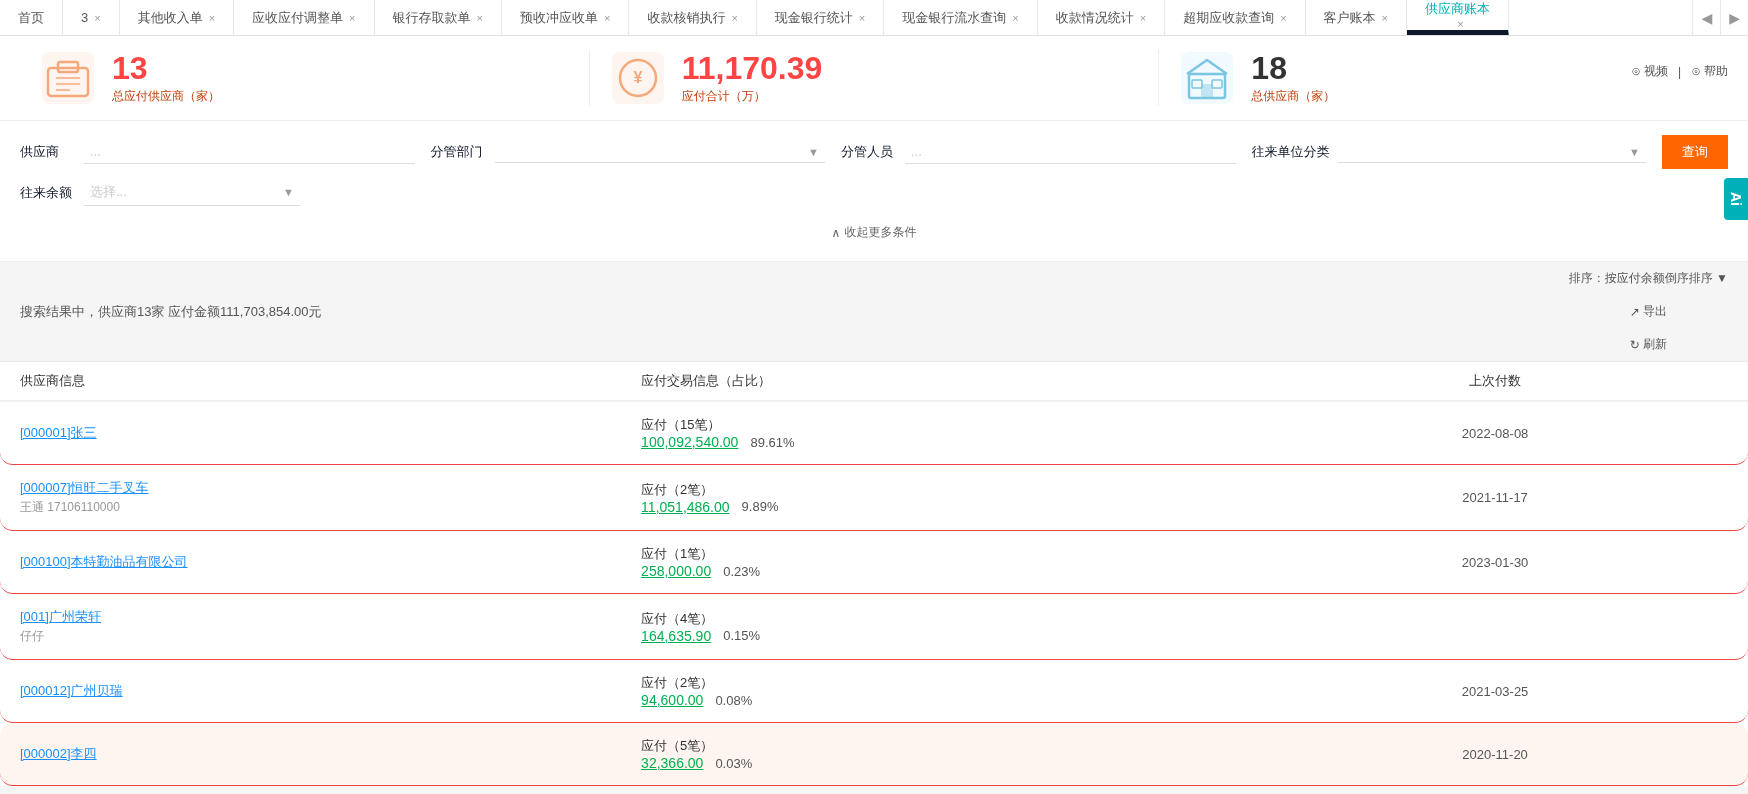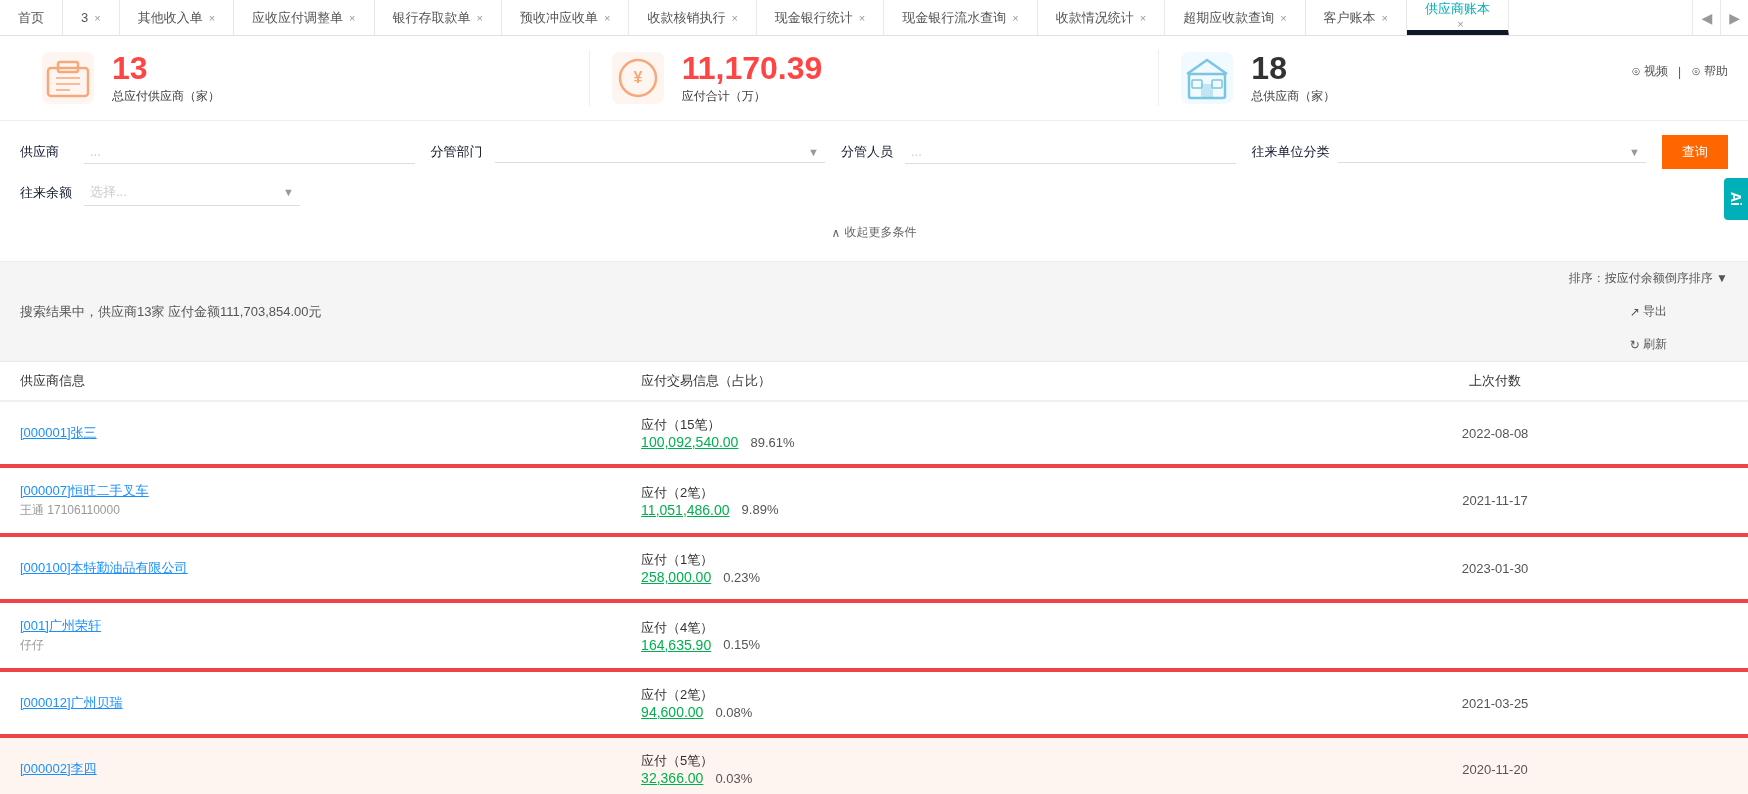--- a/index.html
+++ b/index.html
@@ -23,21 +23,21 @@
     
     .stats-header {
       display: flex; background: #fff; padding: 14px 20px; align-items: center;
       border-bottom: 1px solid #eee; position: relative;
     }
     .stat-block { display: flex; align-items: center; flex: 1; padding: 0 20px; }
     .stat-block + .stat-block { border-left: 1px solid #eee; }
     .stat-icon { width: 56px; height: 56px; margin-right: 16px; display: flex; align-items: center; justify-content: center; }
     .stat-icon svg { width: 52px; height: 52px; }
     .stat-text .stat-number { font-size: 32px; font-weight: bold; color: #ff4444; line-height: 1.1; }
-    .stat-text .stat-label { font-size: 12px; color: #404040; margin-top: 2px; }
+    .stat-text .stat-label { font-size: 12px; color: #c2410c; margin-top: 2px; }
     .header-right { position: absolute; right: 20px; top: 27px; display: flex; gap: 10px; align-items: center; font-size: 12px; color: #555; }
     .header-right span { cursor: pointer; }
 
     
     .filter-area { background: #fff; padding: 14px 20px 10px; border-bottom: 1px solid #eee; }
     .filter-row { display: flex; align-items: center; gap: 16px; margin-bottom: 10px; }
     .filter-item { display: flex; align-items: center; flex: 1; }
     .filter-label { font-size: 13px; color: #0f172a; white-space: nowrap; margin-right: 8px; min-width: 56px; }
     .filter-input {
       flex: 1; border: none; border-bottom: 1px solid #ddd; padding: 4px 6px; font-size: 13px;
@@ -71,21 +71,21 @@
     .sort-btn { color: #555; cursor: pointer; font-size: 12px; }
     .action-link { color: #555; cursor: pointer; font-size: 12px; display: flex; align-items: center; gap: 3px; }
 
     
     .table-container { background: #fff; }
     .table-header { display: flex; padding: 10px 20px; background: #fff; border-bottom: 2px solid #f0f0f0; }
     .col-supplier { flex: 2; font-size: 13px; color: #333; font-weight: 500; }
     .col-transaction { flex: 2; font-size: 13px; color: #333; font-weight: 500; }
     .col-lastpay { flex: 1.5; font-size: 13px; color: #333; font-weight: 500; text-align: center; }
 
-    .table-row { display: flex; padding: 14px 20px; border-bottom: 4px solid #ef4444; align-items: center; }
+    .table-row { display: flex; padding: 14px 20px; border-bottom: 1px solid #ef4444; align-items: center; border-radius: 13px; }
     .table-row.highlighted { background: #fff5f0; }
     .supplier-link { color: #1890ff; text-decoration: underline; cursor: pointer; font-size: 13px; }
     .supplier-sub { color: #999; font-size: 12px; margin-top: 2px; }
     .trans-label { font-size: 13px; color: #333; }
     .trans-amount { color: #00b050; font-size: 14px; font-weight: 500; text-decoration: underline; cursor: pointer; }
     .trans-percent { color: #555; font-size: 13px; margin-left: 12px; }
     .lastpay-date { color: #555; font-size: 13px; text-align: center; }
     .col-transaction-inner { display: flex; align-items: center; gap: 0; flex-wrap: wrap; }
     ::-webkit-scrollbar { width: 6px; }
     ::-webkit-scrollbar-thumb { background: #ddd; border-radius: 3px; }

